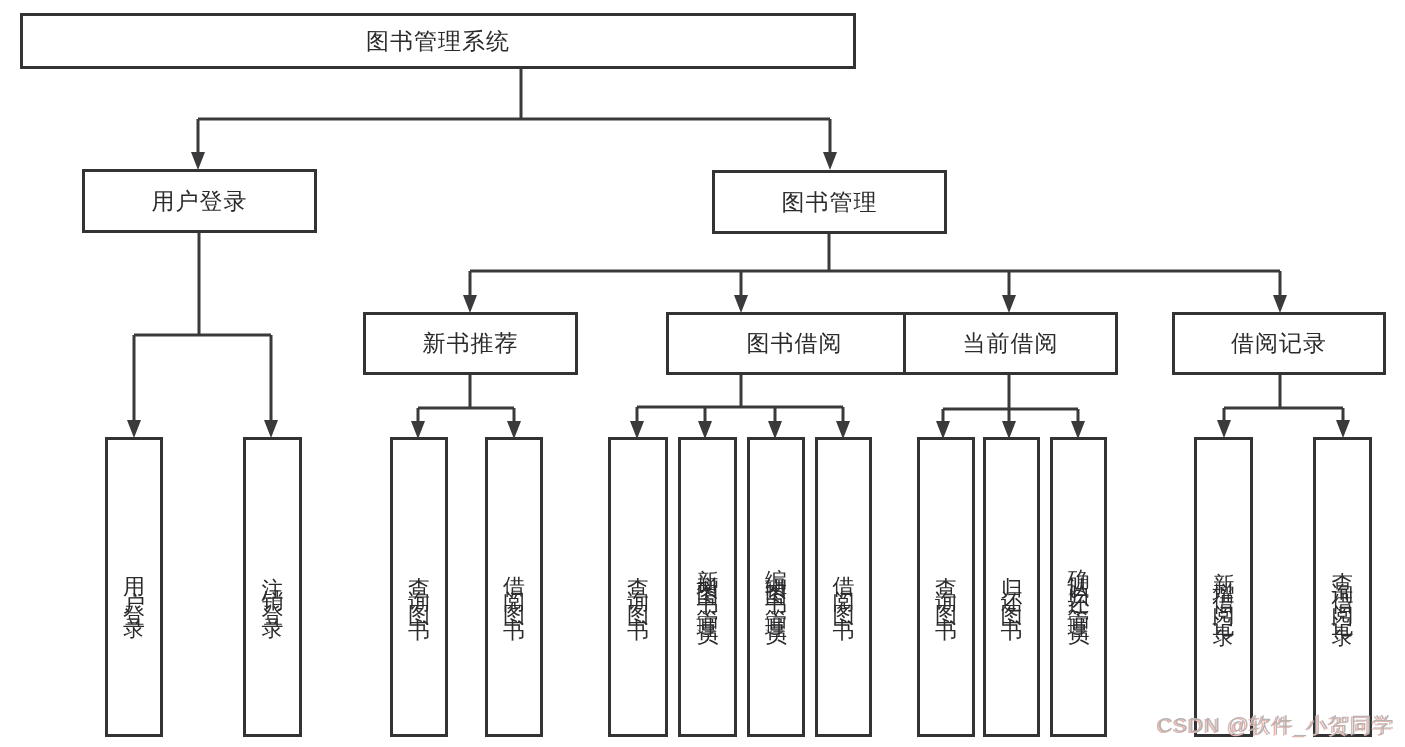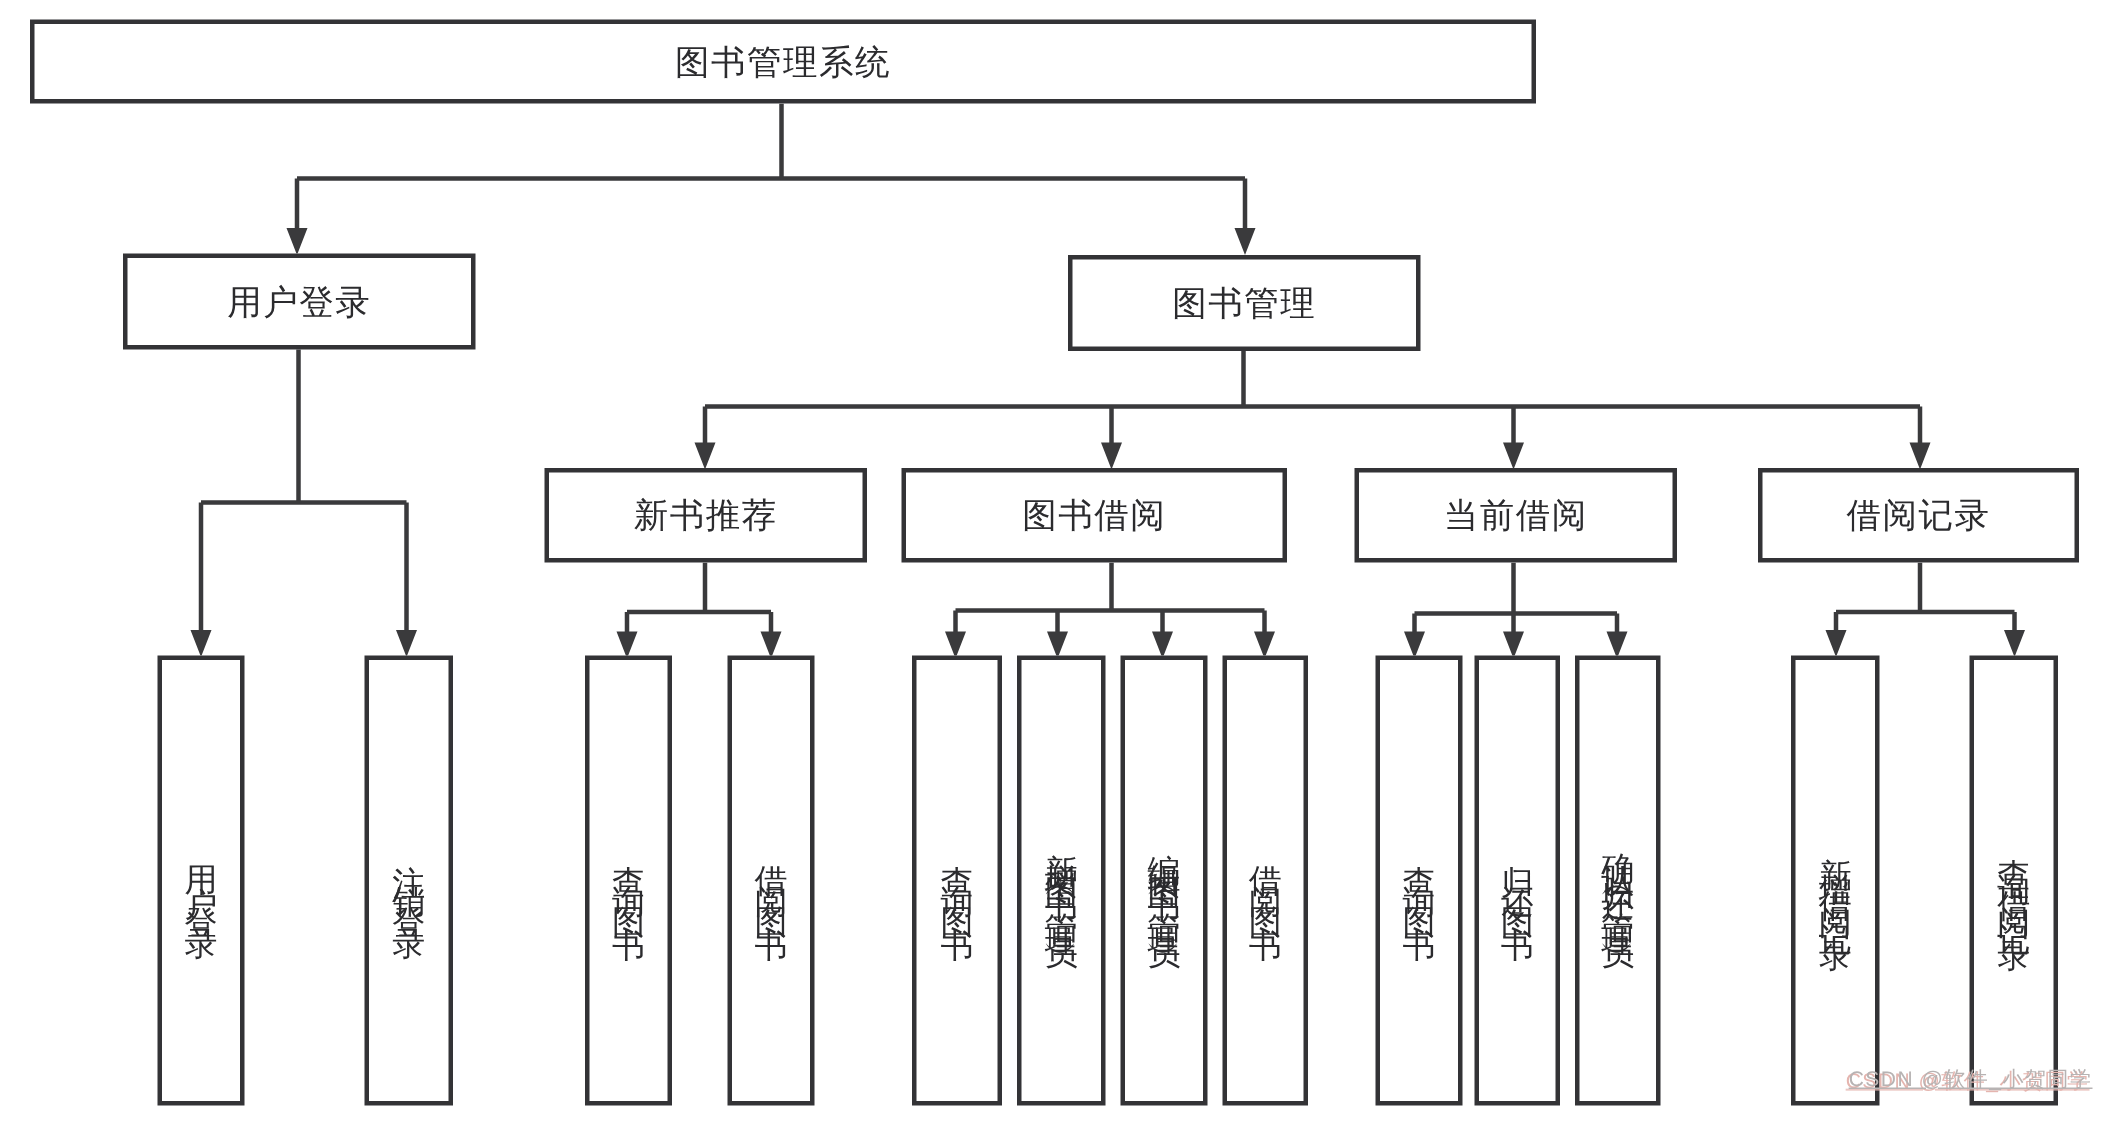--- a/index.html
+++ b/index.html
@@ -40,26 +40,25 @@
     line-height:1;
     white-space:nowrap;
   }
   .ls-wide{letter-spacing:14px;}
   .ls-mid{letter-spacing:11px;}
   .ls-tight{letter-spacing:8px;}
   .watermark{
     position:absolute;
     right:10px;top:711px;
     z-index:3;
-    font-size:14px;
+    font-size:21px;
     color:var(--watermark);
     text-shadow:-2px 1px 0 var(--watermark-shadow);
     letter-spacing:1px;
     white-space:nowrap;
-    text-decoration:underline;
   }
 </style>
 </head>
 <body>
 
 <div class="canvas">
 
   <svg class="connectors" width="1405" height="747" viewBox="0 0 1405 747" xmlns="http://www.w3.org/2000/svg">
     <path class="wire" d="
       M521 69 V119  M198 119 H830  M198 119 V153  M830 119 V153
@@ -84,35 +83,35 @@
       M698 421 L712 421 L705 439 Z
       M768 421 L782 421 L775 439 Z
       M836 421 L850 421 L843 439 Z
       M936 421 L950 421 L943 439 Z
       M1002 421 L1016 421 L1009 439 Z
       M1071 421 L1085 421 L1078 439 Z
       M1217 420 L1231 420 L1224 438 Z
       M1336 420 L1350 420 L1343 438 Z"></path>
   </svg>
 
-  <div class="node" style="left:20px;top:13px;width:1004px;height:56px">
+  <div class="node" style="left:20px;top:13px;width:836px;height:56px">
     <span class="hlabel">图书管理系统</span>
   </div>
 
   <div class="node" style="left:82px;top:169px;width:235px;height:64px">
     <span class="hlabel">用户登录</span>
   </div>
   <div class="node" style="left:363px;top:312px;width:215px;height:63px">
     <span class="hlabel">新书推荐</span>
   </div>
 
   <div class="node" style="left:712px;top:170px;width:235px;height:64px">
     <span class="hlabel">图书管理</span>
   </div>
-  <div class="node" style="left:601px;top:312px;width:257px;height:63px">
+  <div class="node" style="left:666px;top:312px;width:257px;height:63px">
     <span class="hlabel">图书借阅</span>
   </div>
   <div class="node" style="left:903px;top:312px;width:215px;height:63px">
     <span class="hlabel">当前借阅</span>
   </div>
   <div class="node" style="left:1172px;top:312px;width:214px;height:63px">
     <span class="hlabel">借阅记录</span>
   </div>
 
   <div class="node" style="left:105px;top:437px;width:58px;height:300px">

